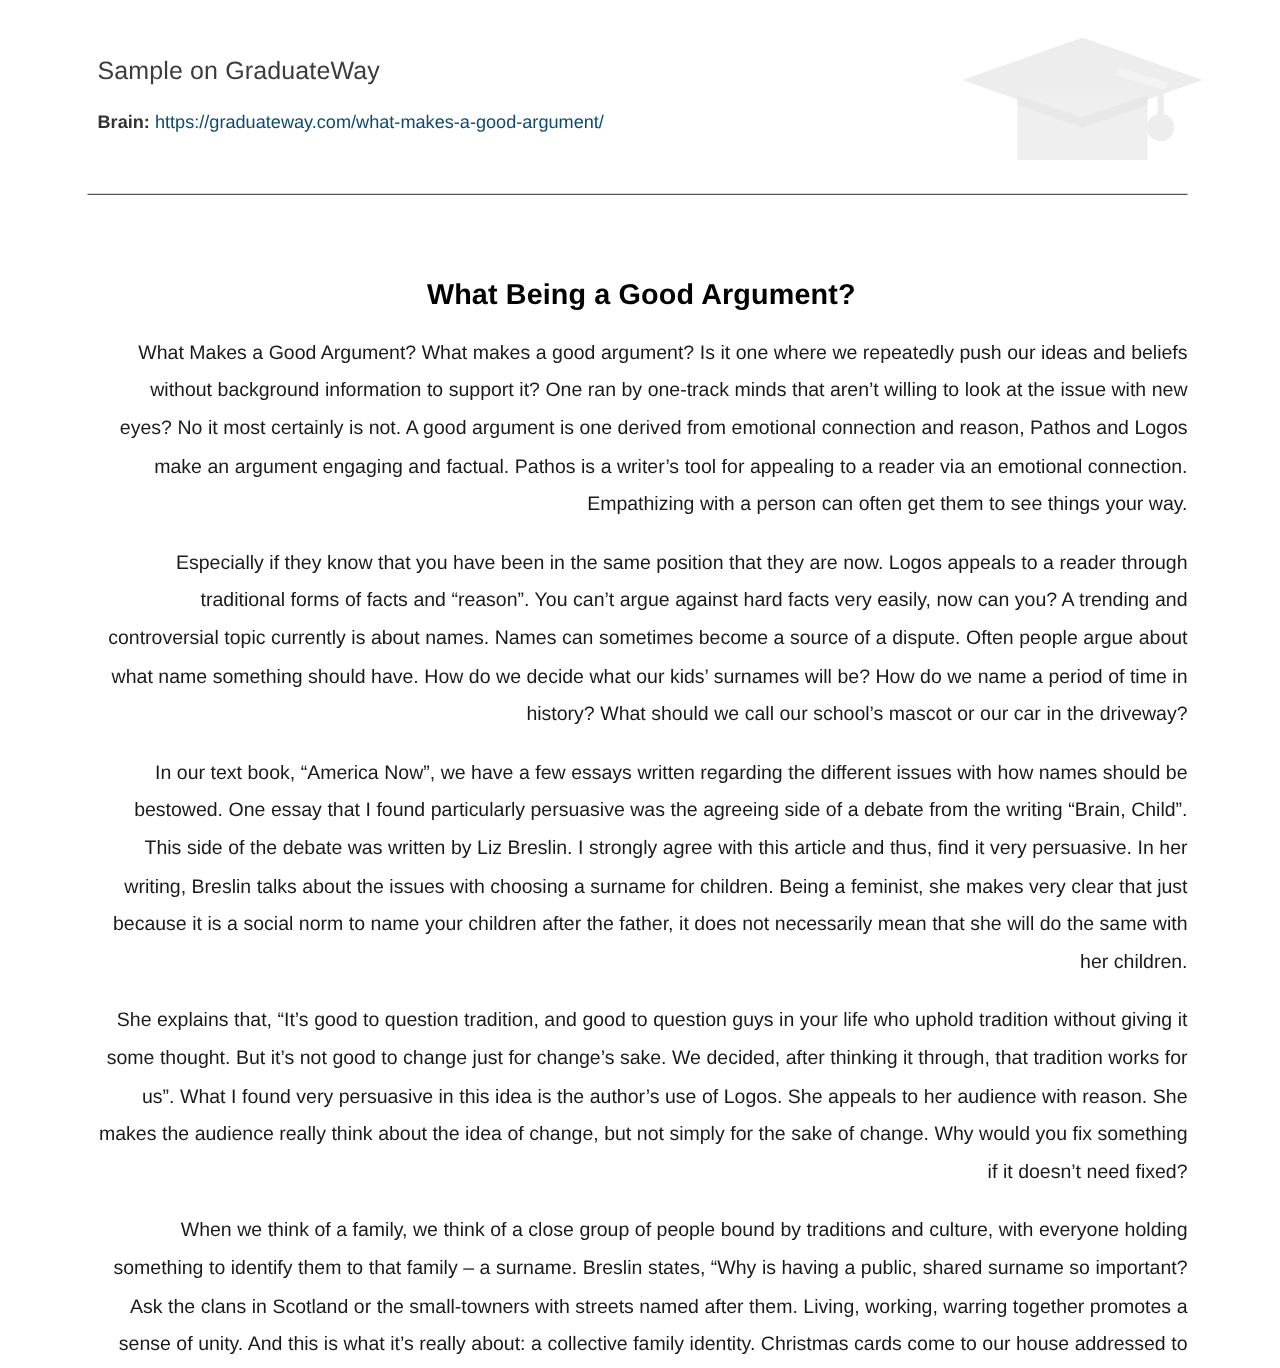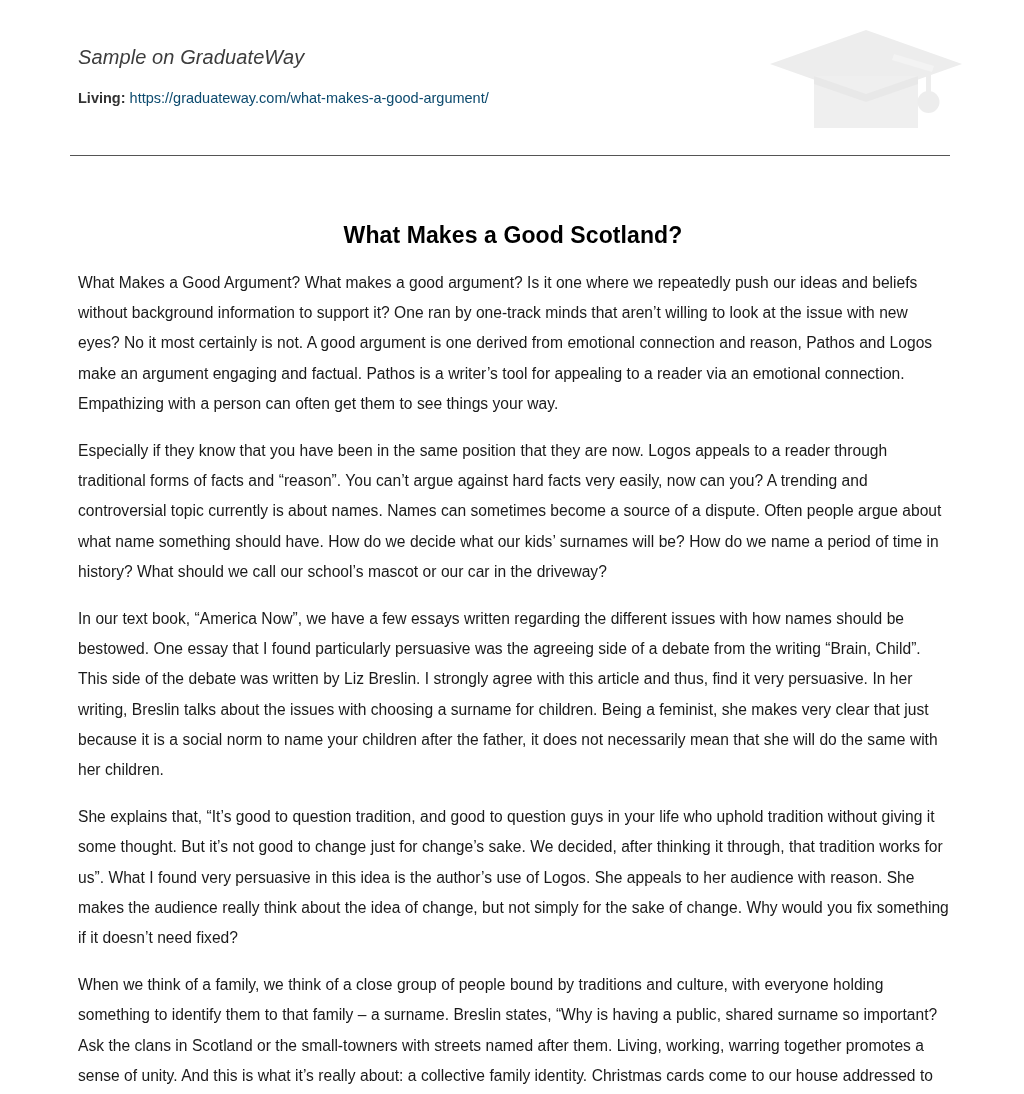--- a/index.html
+++ b/index.html
@@ -33,21 +33,20 @@
   .brand-title {
     position: absolute;
     left: 78px;
     top: 44px;
     font-size: 20px;
     line-height: 26px;
     color: #3c3c3c;
     font-weight: 400;
     letter-spacing: 0.1px;
     white-space: nowrap;
-    font-style: italic;
   }
   .source-line {
     position: absolute;
     left: 78px;
     top: 88px;
     font-size: 14.5px;
     line-height: 20px;
     color: #4a4a4a;
     white-space: nowrap;
   }
@@ -103,38 +102,38 @@
     position: absolute;
     left: 78px;
     top: 268px;
     width: 872px;
   }
   .para {
     font-size: 15.6px;
     line-height: 30.2px;
     color: #1a1a1a;
     margin: 0 0 17px 0;
-    text-align: left;
+    text-align: right;
     word-spacing: 0.1px;
   }
   .para:last-child {
     margin-bottom: 0;
   }
 </style>
 </head>
 <body>
 
 <div class="page">
 
   <div class="header">
 
     <div class="brand-title">Sample on GraduateWay</div>
 
     <div class="source-line">
-      <span class="source-label">Living:</span>
+      <span class="source-label">Brain:</span>
       <span class="source-url">https://graduateway.com/what-makes-a-good-argument/</span>
     </div>
 
     <div class="logo">
       <svg viewBox="0 0 200 108" xmlns="http://www.w3.org/2000/svg" aria-hidden="true">
 
         <polygon points="100,4 196,38 100,72 4,38" fill="#ededed"></polygon>
 
         <rect x="48" y="50" width="104" height="52" fill="#efefef"></rect>
         <polygon points="48,50 100,68 152,50 152,58 100,76 48,58" fill="#e8e8e8"></polygon>
@@ -142,21 +141,21 @@
         <rect x="160" y="38" width="5" height="32" fill="#ededed"></rect>
         <polygon points="128,28 168,40 166,46 126,34" fill="#f3f3f3"></polygon>
 
         <circle cx="162.5" cy="76" r="11" fill="#ededed"></circle>
       </svg>
     </div>
 
     <div class="divider"></div>
   </div>
 
-  <h1 class="doc-title">What Makes a Good Scotland?</h1>
+  <h1 class="doc-title">What Being a Good Argument?</h1>
 
   <div class="body-content">
     <p class="para">What Makes a Good Argument? What makes a good argument? Is it one where we repeatedly push our ideas and beliefs without background information to support it? One ran by one-track minds that aren’t willing to look at the issue with new eyes? No it most certainly is not. A good argument is one derived from emotional connection and reason, Pathos and Logos make an argument engaging and factual. Pathos is a writer’s tool for appealing to a reader via an emotional connection. Empathizing with a person can often get them to see things your way.</p>
     <p class="para">Especially if they know that you have been in the same position that they are now. Logos appeals to a reader through traditional forms of facts and “reason”. You can’t argue against hard facts very easily, now can you? A trending and controversial topic currently is about names. Names can sometimes become a source of a dispute. Often people argue about what name something should have. How do we decide what our kids’ surnames will be? How do we name a period of time in history? What should we call our school’s mascot or our car in the driveway?</p>
     <p class="para">In our text book, “America Now”, we have a few essays written regarding the different issues with how names should be bestowed. One essay that I found particularly persuasive was the agreeing side of a debate from the writing “Brain, Child”. This side of the debate was written by Liz Breslin. I strongly agree with this article and thus, find it very persuasive. In her writing, Breslin talks about the issues with choosing a surname for children. Being a feminist, she makes very clear that just because it is a social norm to name your children after the father, it does not necessarily mean that she will do the same with her children.</p>
     <p class="para">She explains that, “It’s good to question tradition, and good to question guys in your life who uphold tradition without giving it some thought. But it’s not good to change just for change’s sake. We decided, after thinking it through, that tradition works for us”. What I found very persuasive in this idea is the author’s use of Logos. She appeals to her audience with reason. She makes the audience really think about the idea of change, but not simply for the sake of change. Why would you fix something if it doesn’t need fixed?</p>
     <p class="para">When we think of a family, we think of a close group of people bound by traditions and culture, with everyone holding something to identify them to that family – a surname. Breslin states, “Why is having a public, shared surname so important? Ask the clans in Scotland or the small-towners with streets named after them. Living, working, warring together promotes a sense of unity. And this is what it’s really about: a collective family identity. Christmas cards come to our house addressed to us, to the family. In this idea, Breslin appeals to the audience with a strong emotional connection. She reminds people of the importance in family unity and toge</p>
   </div>
 
 </div>

